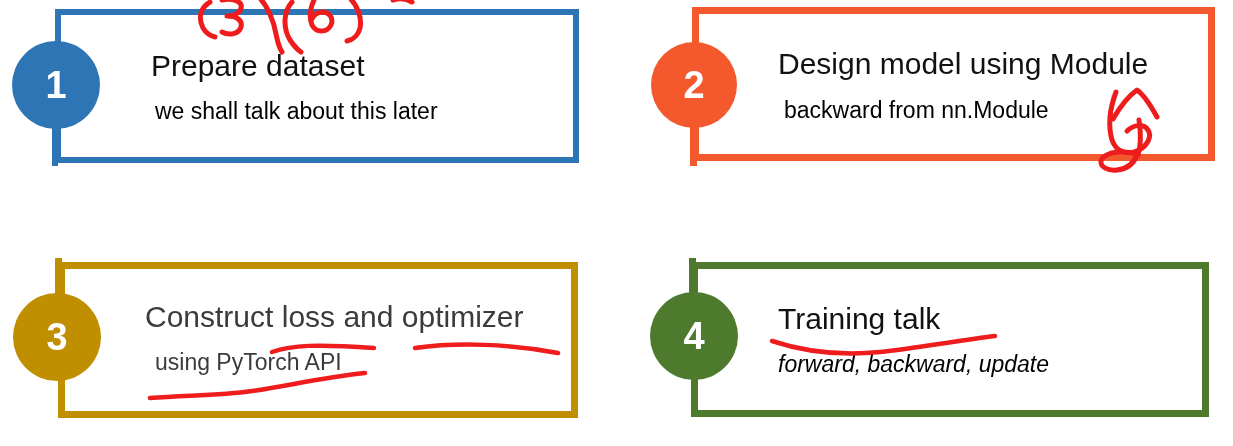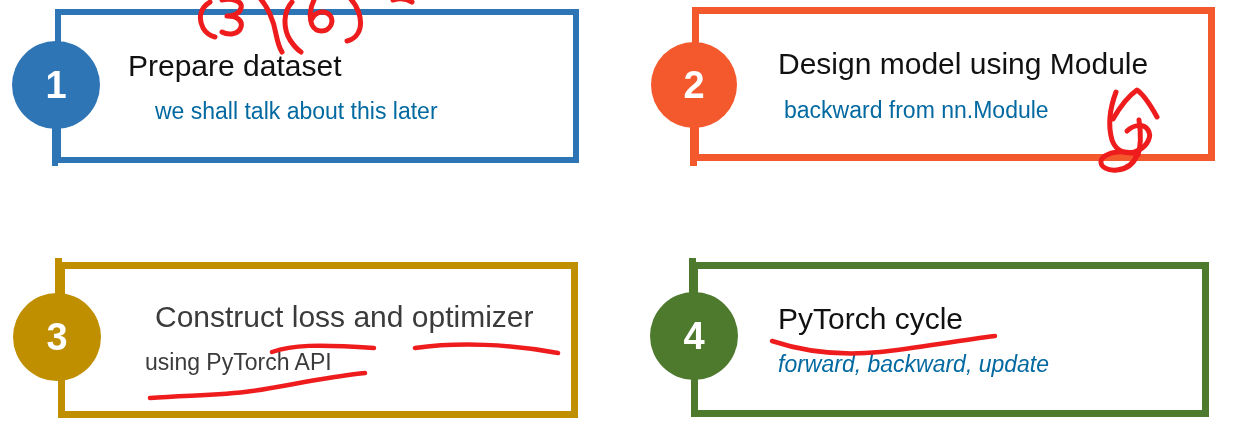--- a/index.html
+++ b/index.html
@@ -60,56 +60,56 @@
   .step-title {
     font-size: 30px;
     line-height: 1.05;
     color: #111111;
     font-weight: 400;
   }
 
   .step-sub {
     font-size: 23px;
     line-height: 1.05;
-    color: #0369a1;
+    color: #000000;
     font-weight: 400;
   }
 
   .muted-title { color: #3b3b3b; }
   .muted-sub   { color: #3b3b3b; }
 
   
   .ink {
     position: absolute;
     inset: 0;
     z-index: 9;
     pointer-events: none;
   }
 
   
   
   #step1-box   { left: 55px;  top: 9px;   width: 524px; height: 154px; border-width: 6px; }
   #step1-badge { left: 12px;  top: 41px;  width: 88px;  height: 88px;  font-size: 38px; }
   #step1-stem  { left: 52px;  top: 120px; width: 6px;   height: 46px; }
-  #step1-title { left: 128px; top: 50px; }
+  #step1-title { left: 151px; top: 50px; }
   #step1-sub   { left: 155px; top: 99px; }
 
   
   #step2-box   { left: 692px; top: 7px;   width: 523px; height: 154px; border-width: 7px; }
   #step2-badge { left: 651px; top: 42px;  width: 86px;  height: 86px;  font-size: 38px; }
   #step2-stem  { left: 690px; top: 118px; width: 7px;   height: 48px; }
   #step2-title { left: 778px; top: 48px; }
   #step2-sub   { left: 784px; top: 98px; }
 
   
   #step3-box   { left: 58px;  top: 262px; width: 520px; height: 156px; border-width: 7px; }
   #step3-badge { left: 13px;  top: 293px; width: 88px;  height: 88px;  font-size: 38px; }
   #step3-stem  { left: 55px;  top: 258px; width: 7px;   height: 46px; }
-  #step3-title { left: 145px; top: 301px; margin-left: 10px; }
-  #step3-sub   { left: 145px; top: 350px; }
+  #step3-title { left: 145px; top: 301px; }
+  #step3-sub   { left: 155px; top: 350px; }
 
   
   #step4-box   { left: 691px; top: 262px; width: 518px; height: 155px; border-width: 7px; }
   #step4-badge { left: 650px; top: 292px; width: 88px;  height: 88px;  font-size: 38px; }
   #step4-stem  { left: 689px; top: 258px; width: 7px;   height: 46px; }
   #step4-title { left: 778px; top: 303px; }
   #step4-sub   { left: 778px; top: 352px; font-style: italic; }
 </style>
 </head>
 <body>
@@ -145,21 +145,21 @@
     <div class="step-text step-title muted-title" id="step3-title">Construct loss and optimizer</div>
     <div class="step-text step-sub muted-sub" id="step3-sub">using PyTorch API</div>
   </div>
 
   <div class="step">
     <div class="step-box" id="step4-box" style="border-color: rgb(78, 122, 46);"></div>
     <div class="step-stem" id="step4-stem" style="background: rgb(78, 122, 46);"></div>
     <div class="step-badge" id="step4-badge" style="background: rgb(78, 122, 46);">
       <span>4</span>
     </div>
-    <div class="step-text step-title" id="step4-title">PyTorch cycle</div>
+    <div class="step-text step-title" id="step4-title">Training talk</div>
     <div class="step-text step-sub" id="step4-sub">forward, backward, update</div>
   </div>
 
   <svg class="ink" width="1233" height="446" viewBox="0 0 1233 446">
 
     <g fill="none" stroke="#ee1c1c" stroke-width="5" stroke-linecap="round" stroke-linejoin="round">
 
       <path d="M210 2 C200 8 198 18 203 28 C206 33 211 36 215 37"></path>
 
       <path d="M222 0 C232 -2 243 1 241 8 C240 14 232 16 227 16 C236 16 243 20 241 27 C239 34 229 36 222 32"></path>

